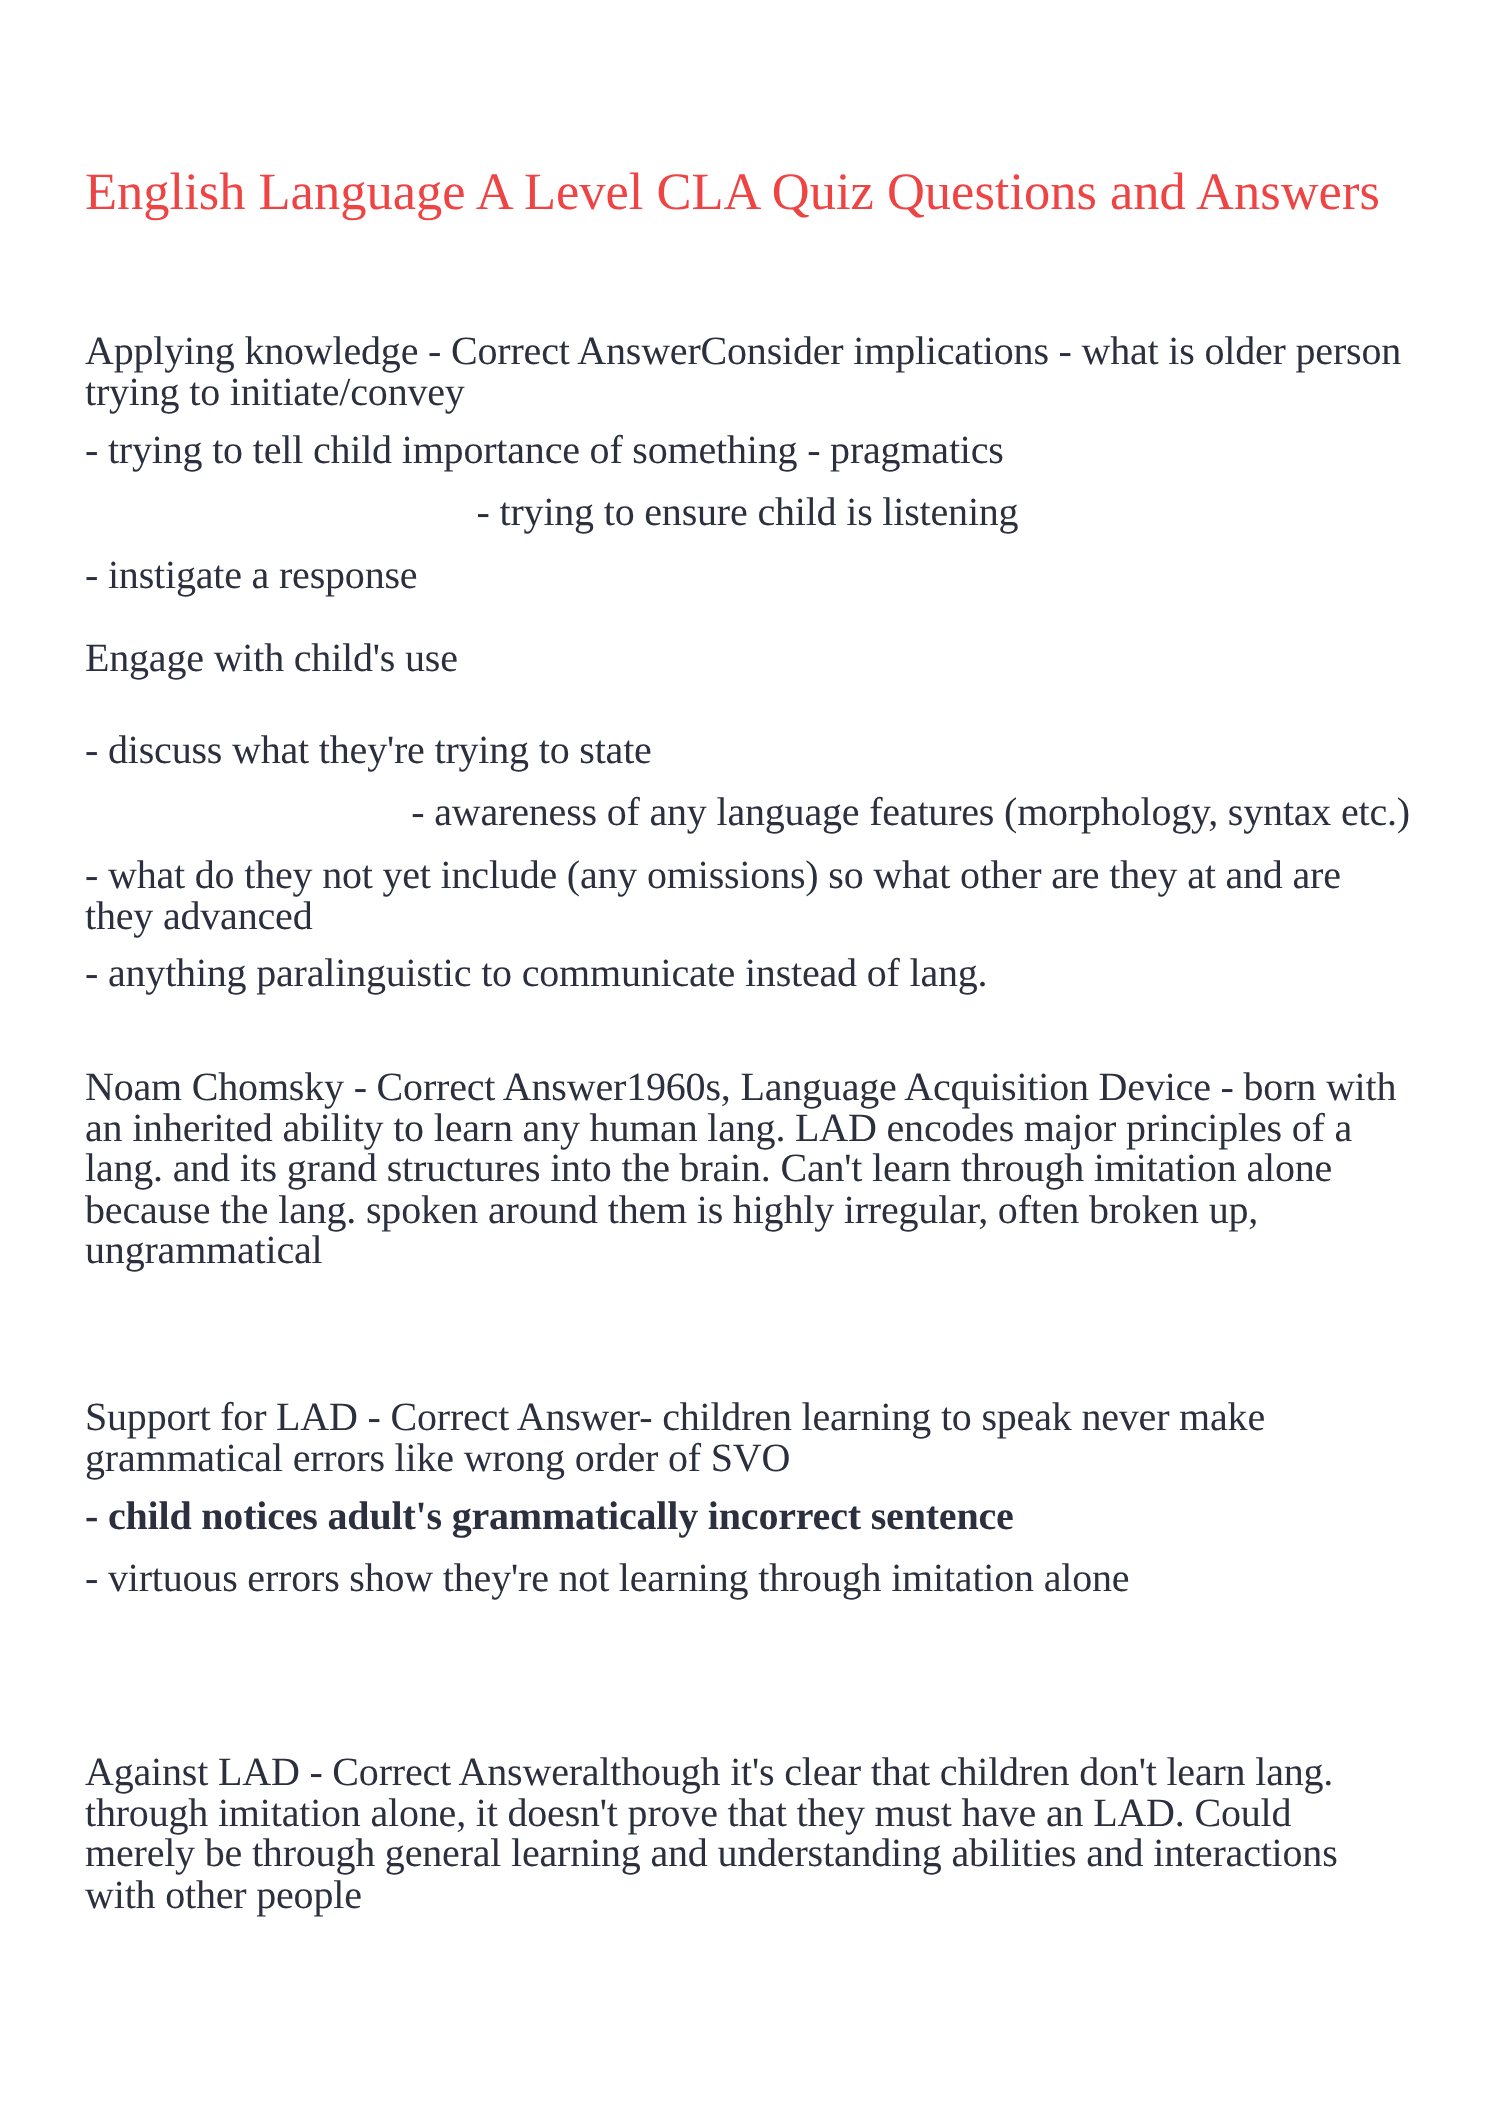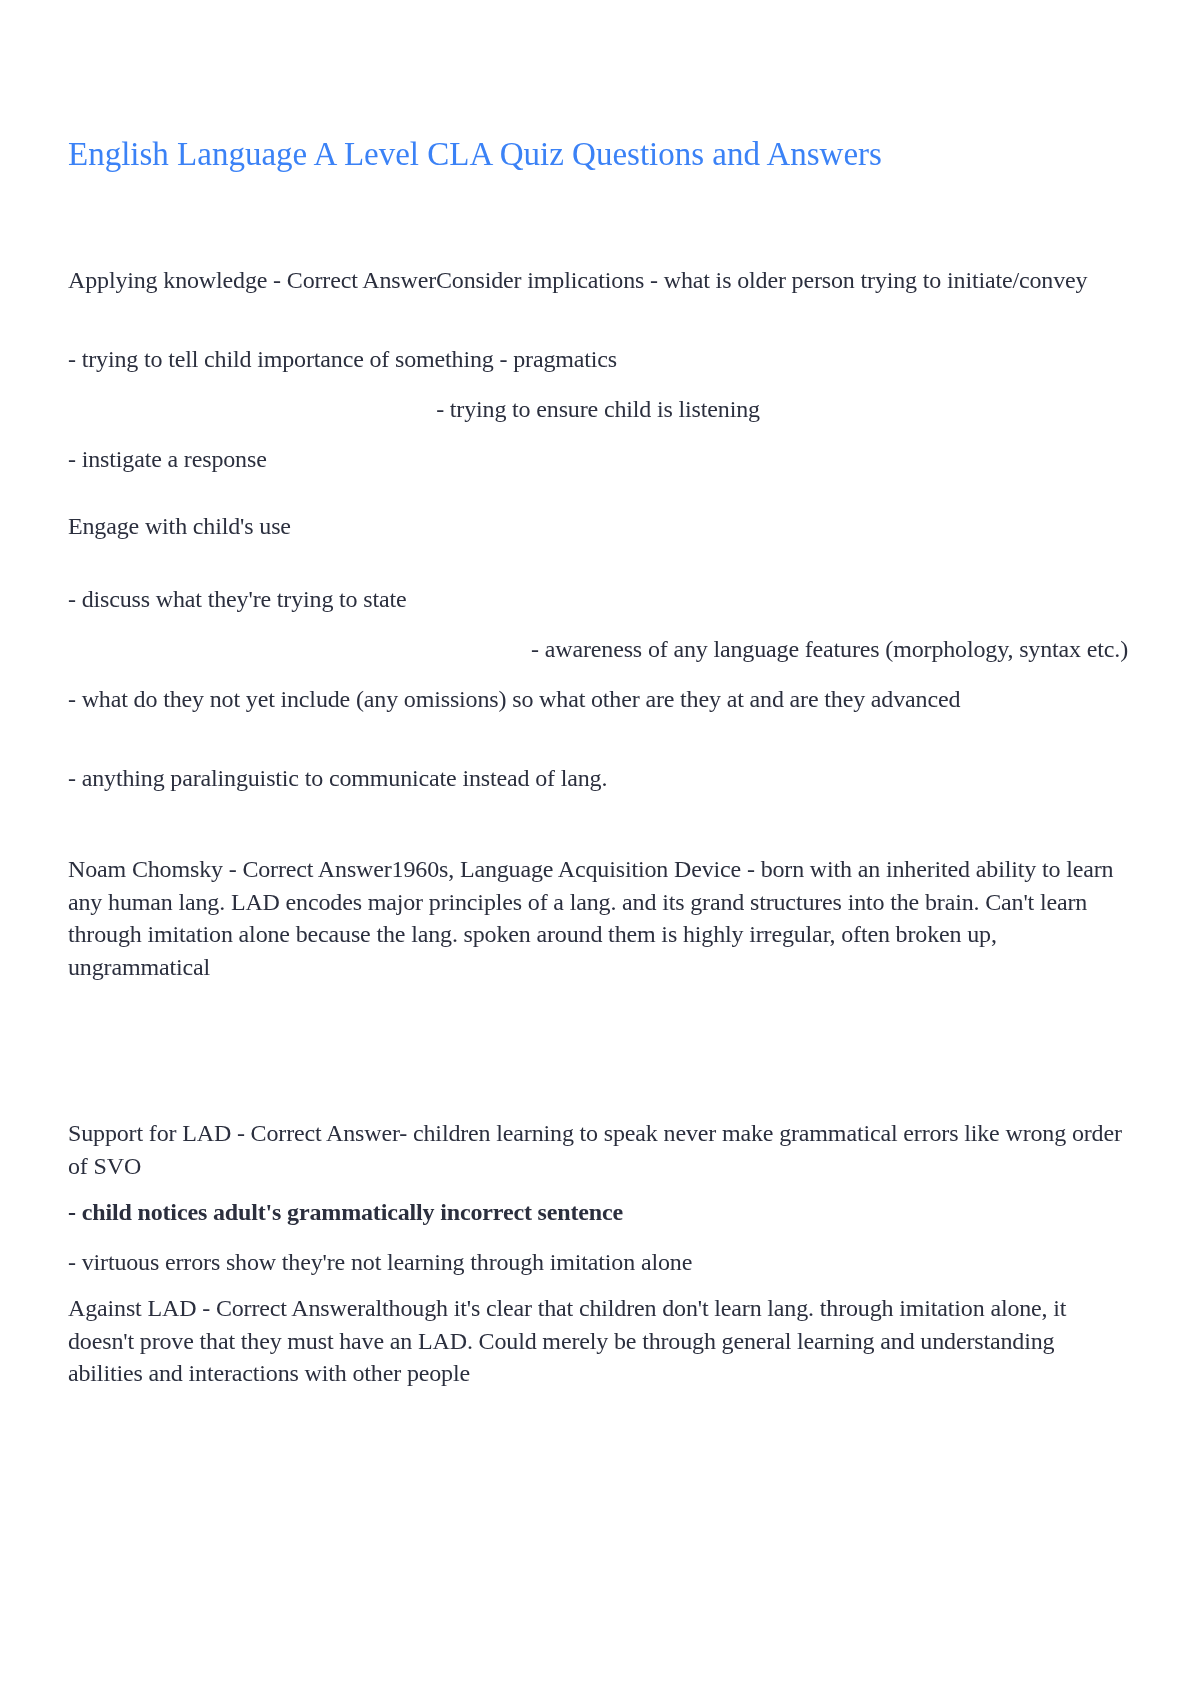--- a/index.html
+++ b/index.html
@@ -19,31 +19,31 @@
       position: absolute;
       left: 68px;
       top: 0;
       width: 1060px;
     }
     .title {
       position: absolute;
       top: 134px;
       left: 0;
       margin: 0;
-      font-size: 33px;
+      font-size: 42px;
       font-weight: normal;
-      color: #3b82f6;
+      color: #ef4444;
       white-space: nowrap;
       line-height: 40px;
     }
     .p {
       position: absolute;
       left: 0;
       margin: 0;
-      font-size: 24px;
+      font-size: 32px;
       line-height: 32.5px;
       width: 1060px;
       letter-spacing: -0.15px;
     }
   </style>
 </head>
 <body>
 
 <div class="page">
   <h1 class="title">English Language A Level CLA Quiz Questions and Answers</h1>
@@ -58,14 +58,14 @@
   <p class="p" style="top:633px;text-align:right;">- awareness of any language features (morphology, syntax etc.)</p>
   <p class="p" style="top:683px;">- what do they not yet include (any omissions) so what other are they at and are they advanced</p>
   <p class="p" style="top:762px;">- anything paralinguistic to communicate instead of lang.</p>
 
   <p class="p" style="top:853px;">Noam Chomsky - Correct Answer1960s, Language Acquisition Device - born with an inherited ability to learn any human lang. LAD encodes major principles of a lang. and its grand structures into the brain. Can't learn through imitation alone because the lang. spoken around them is highly irregular, often broken up, ungrammatical</p>
 
   <p class="p" style="top:1117px;">Support for LAD - Correct Answer- children learning to speak never make grammatical errors like wrong order of SVO</p>
   <p class="p" style="top:1196px;font-weight:bold;">- child notices adult's grammatically incorrect sentence</p>
   <p class="p" style="top:1246px;">- virtuous errors show they're not learning through imitation alone</p>
 
-  <p class="p" style="top:1292px;">Against LAD - Correct Answeralthough it's clear that children don't learn lang. through imitation alone, it doesn't prove that they must have an LAD. Could merely be through general learning and understanding abilities and interactions with other people</p>
+  <p class="p" style="top:1401px;">Against LAD - Correct Answeralthough it's clear that children don't learn lang. through imitation alone, it doesn't prove that they must have an LAD. Could merely be through general learning and understanding abilities and interactions with other people</p>
 </div>
 
 </body></html>

